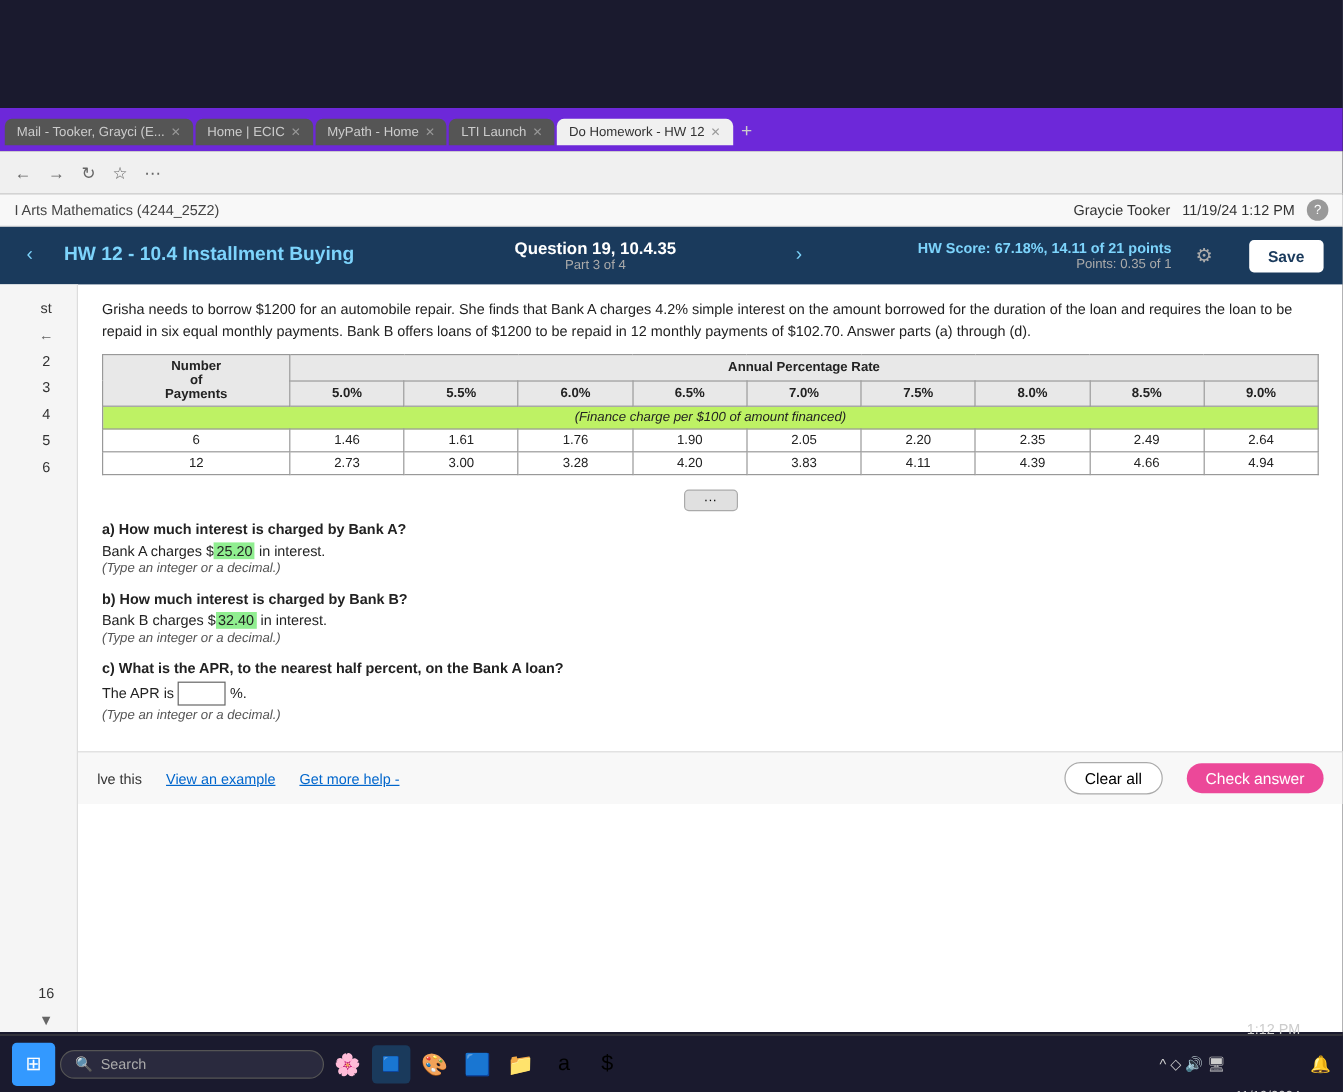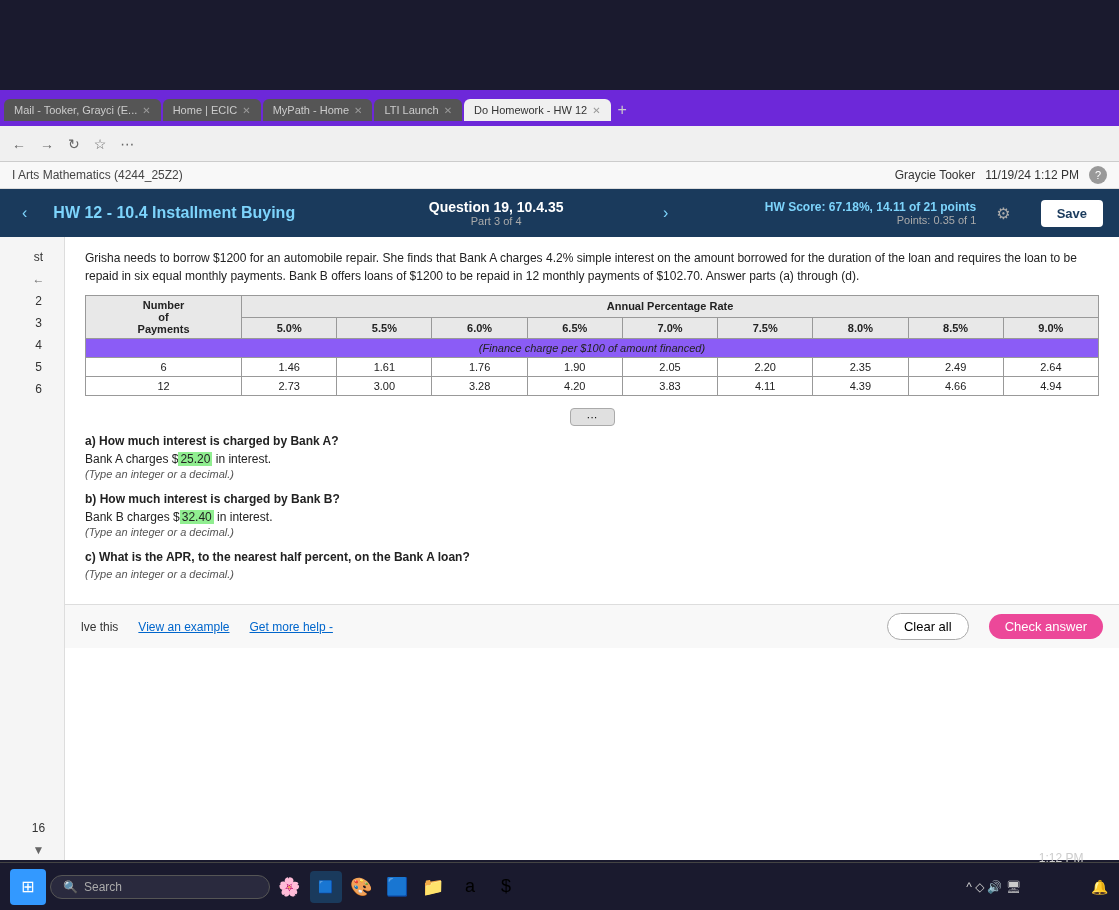--- a/index.html
+++ b/index.html
@@ -176,21 +176,21 @@
                   <th>5.5%</th>
                   <th>6.0%</th>
                   <th>6.5%</th>
                   <th>7.0%</th>
                   <th>7.5%</th>
                   <th>8.0%</th>
                   <th>8.5%</th>
                   <th>9.0%</th>
                 </tr>
                 <tr>
-                  <th colspan="10" style="font-style:italic; font-weight:normal; background:#8b5cf6;">(Finance charge per $100 of amount financed)</th>
+                  <th colspan="10" style="font-style:italic; font-weight:normal; background:#bef264;">(Finance charge per $100 of amount financed)</th>
                 </tr>
               </thead>
               <tbody>
                 <tr>
                   <td>6</td>
                   <td>1.46</td>
                   <td>1.61</td>
                   <td>1.76</td>
                   <td>1.90</td>
                   <td>2.05</td>
@@ -229,20 +229,25 @@
             <div class="section">
               <div class="section-label">b) How much interest is charged by Bank B?</div>
               <div class="answer-line">
                 <span>Bank B charges $</span><span class="highlight">32.40</span><span> in interest.</span>
               </div>
               <div class="hint">(Type an integer or a decimal.)</div>
             </div>
 
             <div class="section">
               <div class="section-label">c) What is the APR, to the nearest half percent, on the Bank A loan?</div>
+              <div class="answer-line">
+                <span>The APR is</span>
+                <input class="answer-input" type="text" value="" style="">
+                <span>%.</span>
+              </div>
               <div class="hint">(Type an integer or a decimal.)</div>
             </div>
 
           </div>
 
           <div class="bottom-bar">
             <span style="font-size:12px; color:#333;">lve this</span>
             <span class="bottom-link">View an example</span>
             <span class="bottom-link">Get more help -</span>
             <div class="spacer"></div>

